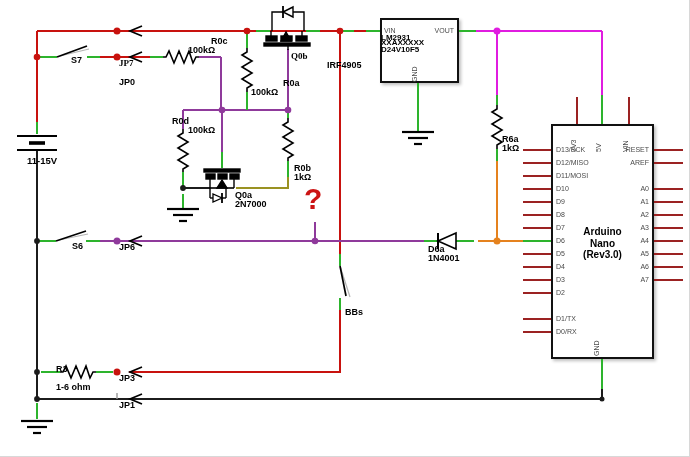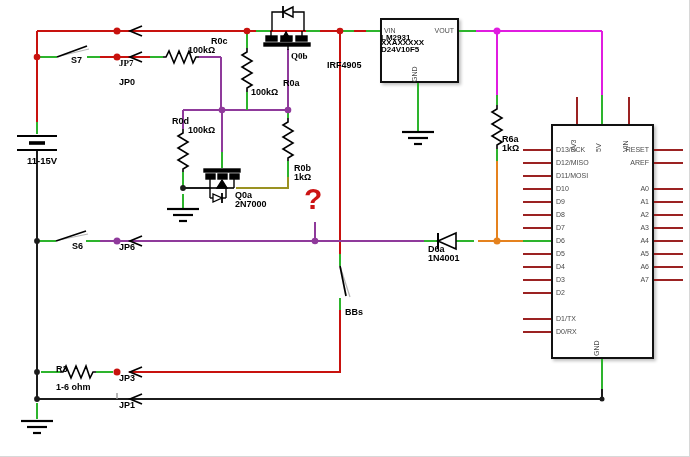--- a/index.html
+++ b/index.html
@@ -304,20 +304,25 @@
 
   <div class="pin" style="left:384px; top:27px;">VIN</div>
   <div class="pin" style="left:425px; top:27px; width:29px; text-align:right;">VOUT</div>
   <div class="pin vtext" style="left:411px; top:60px; height:22px;">GND</div>
   <div class="reg-jumble">
     <div>LM2931</div>
     <div class="l2">XXAXXXXX</div>
     <div>D24V10F5</div>
   </div>
 
+  <div class="ard-title">
+    <div>Arduino</div>
+    <div>Nano</div>
+    <div>(Rev3.0)</div>
+  </div>
 
   <div class="pin vtext" style="left:570px; top:128px; height:24px;">3V3</div>
   <div class="pin vtext" style="left:595px; top:128px; height:24px;">5V</div>
   <div class="pin vtext" style="left:622px; top:128px; height:24px;">VIN</div>
   <div class="pin vtext" style="left:593px; top:330px; height:26px;">GND</div>
 
   <div class="pin" style="left:556px; top:146px;">D13/SCK</div>
   <div class="pin" style="left:556px; top:159px;">D12/MISO</div>
   <div class="pin" style="left:556px; top:172px;">D11/MOSI</div>
   <div class="pin" style="left:556px; top:185px;">D10</div>

